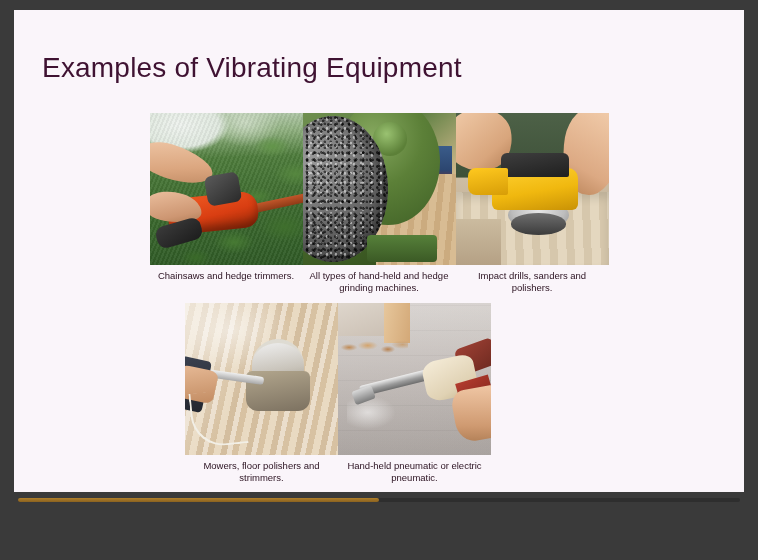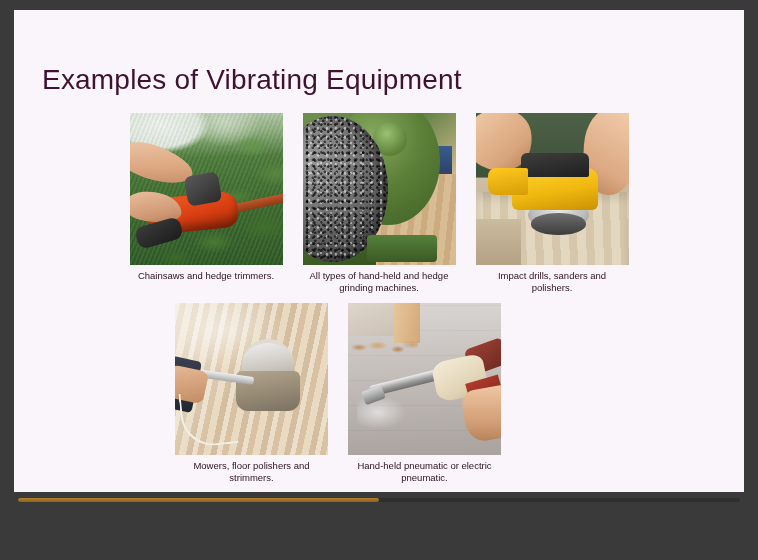--- a/index.html
+++ b/index.html
@@ -19,34 +19,33 @@
   #stage {
     position: absolute;
     left: 14px; top: 10px;
     width: 730px; height: 482px;
     background: #faf5fa;
     overflow: hidden;
   }
 
   #slide-title {
     position: absolute;
-    left: 28px; top: 54px;
+    left: 28px; top: 42px;
     font-size: 28px;
     font-weight: 400;
     letter-spacing: 0.2px;
     color: #3f1232;
     white-space: nowrap;
   }
 
   
   .row {
     position: absolute;
     display: flex;
     justify-content: center;
-    gap: 20px;
   }
   #row-1 { left: 0; top: 103px; width: 730px; }
   #row-2 { left: 0; top: 293px; width: 648px; }
 
   .card { width: 153px; }
 
   .photo {
     width: 153px; height: 152px;
     position: relative;
     overflow: hidden;

